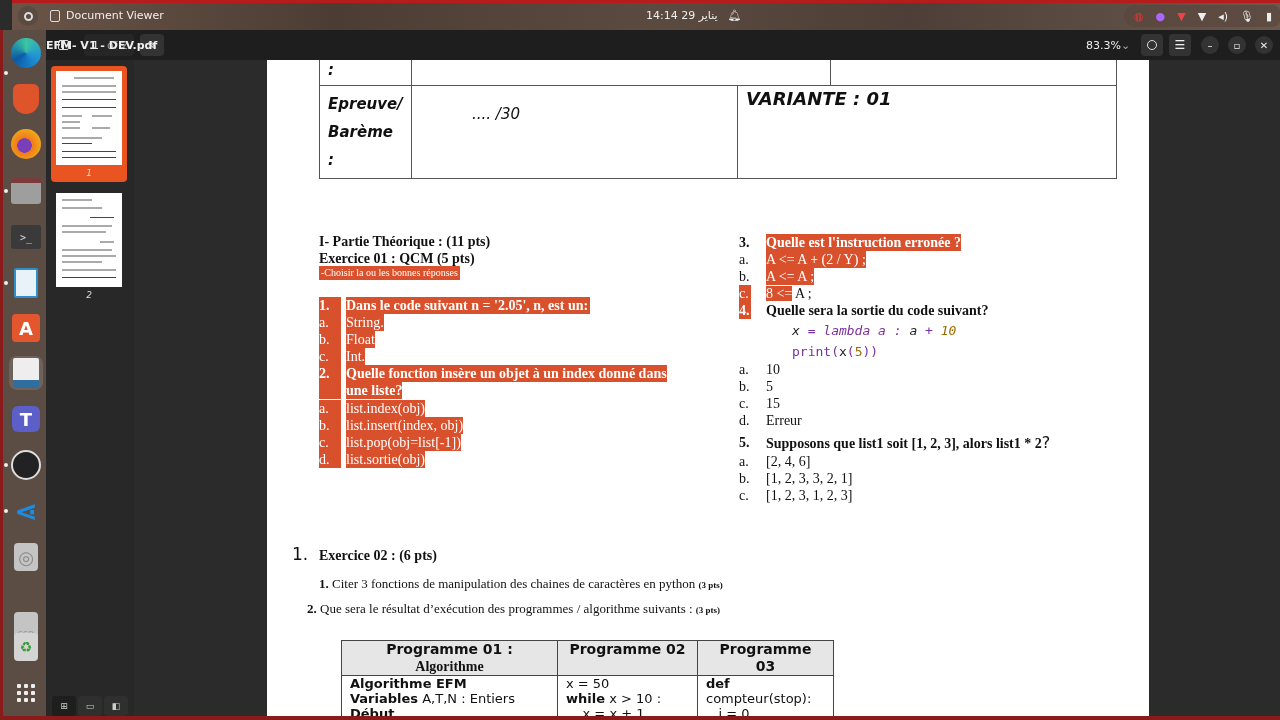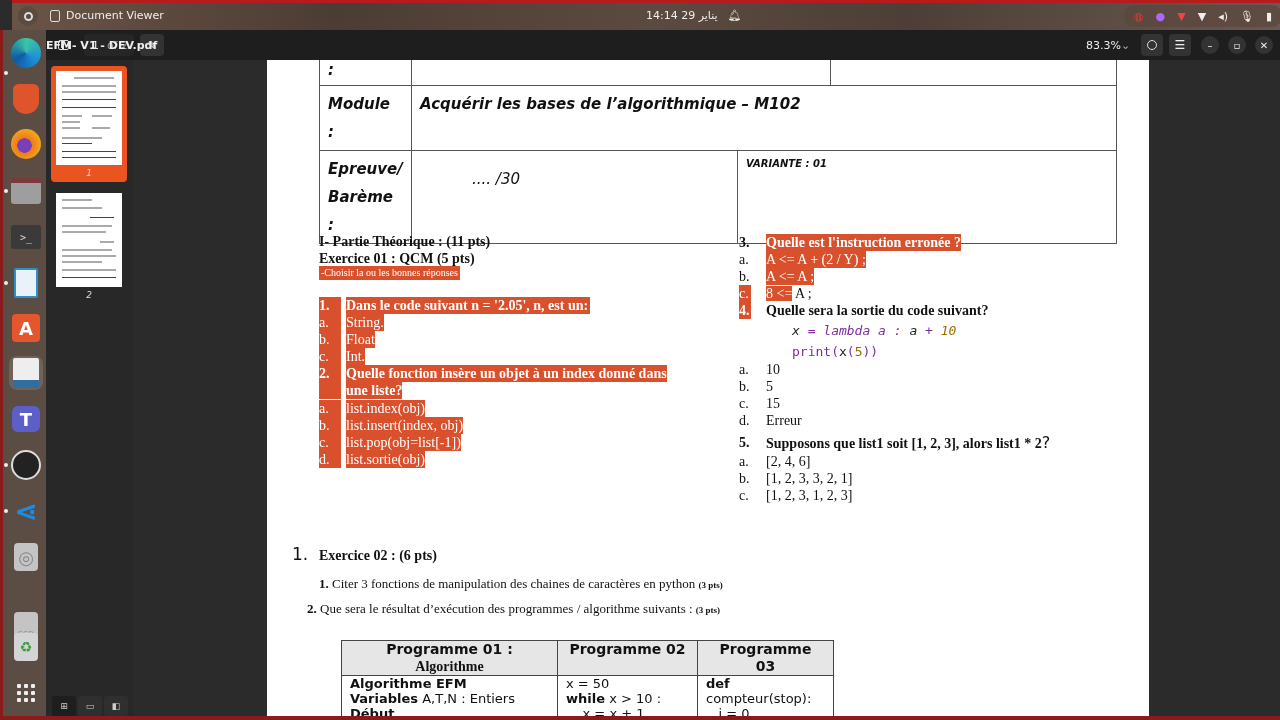--- a/index.html
+++ b/index.html
@@ -250,33 +250,26 @@
   <div id="paper">
 
     <table class="hdr-table">
       <tbody>
           <tr style="height:34px;">
         <td style="width:92px;line-height:22px;padding-top:8px;">:</td>
         <td colspan="2" style="width:420px;"></td>
         <td style="width:286px;"></td>
       </tr>
       <tr style="height:57px;">
-        <td>
-              <div>Module</div>
-              <div>:</div>
-            </td>
-        <td colspan="3">Acquérir les bases de l’algorithmique – M102</td>
-      </tr>
-      <tr style="height:57px;">
         <td colspan="1" style="border-right:none;">
               <div>Epreuve/</div>
               <div>Barème :</div>
             </td>
         <td style="width:326px;border-left:1px solid #555;font-weight:normal;padding-top:14px;padding-left:60px;">....  /30</td>
-        <td colspan="2" style="font-size:10px;line-height:18px;padding-left:8px;">VARIANTE : 01</td>
+        <td colspan="2" style="font-size:18px;line-height:18px;padding-left:8px;">VARIANTE : 01</td>
       </tr>
     </tbody>
       </table>
 
     <div class="abs serif b" style="left:52px;top:174px;font-size:14px;">I- Partie Théorique : (11 pts)</div>
     <div class="abs serif b" style="left:52px;top:191px;font-size:14px;">Exercice 01 : QCM (5 pts)</div>
     <div class="abs serif hl" style="left:52px;top:206px;font-size:10px;padding:0 2px;line-height:14px;">-Choisir la ou les bonnes réponses</div>
 
     <div class="q-line b" style="left:52px;top:237px;">
       <span class="num hl">1.</span>

